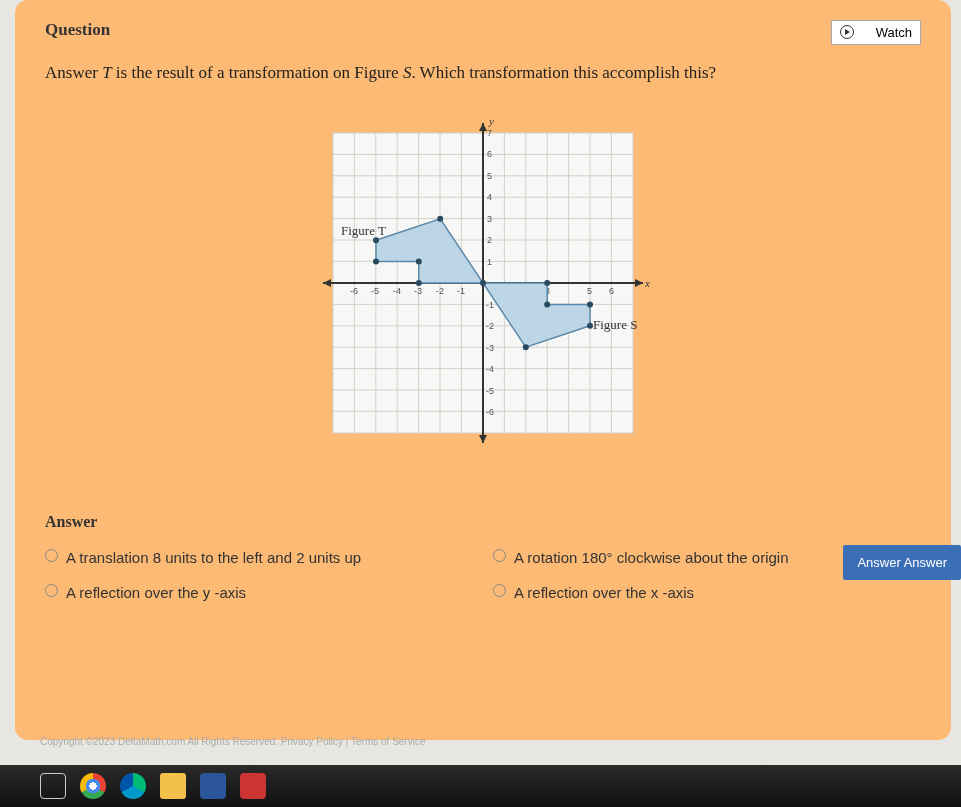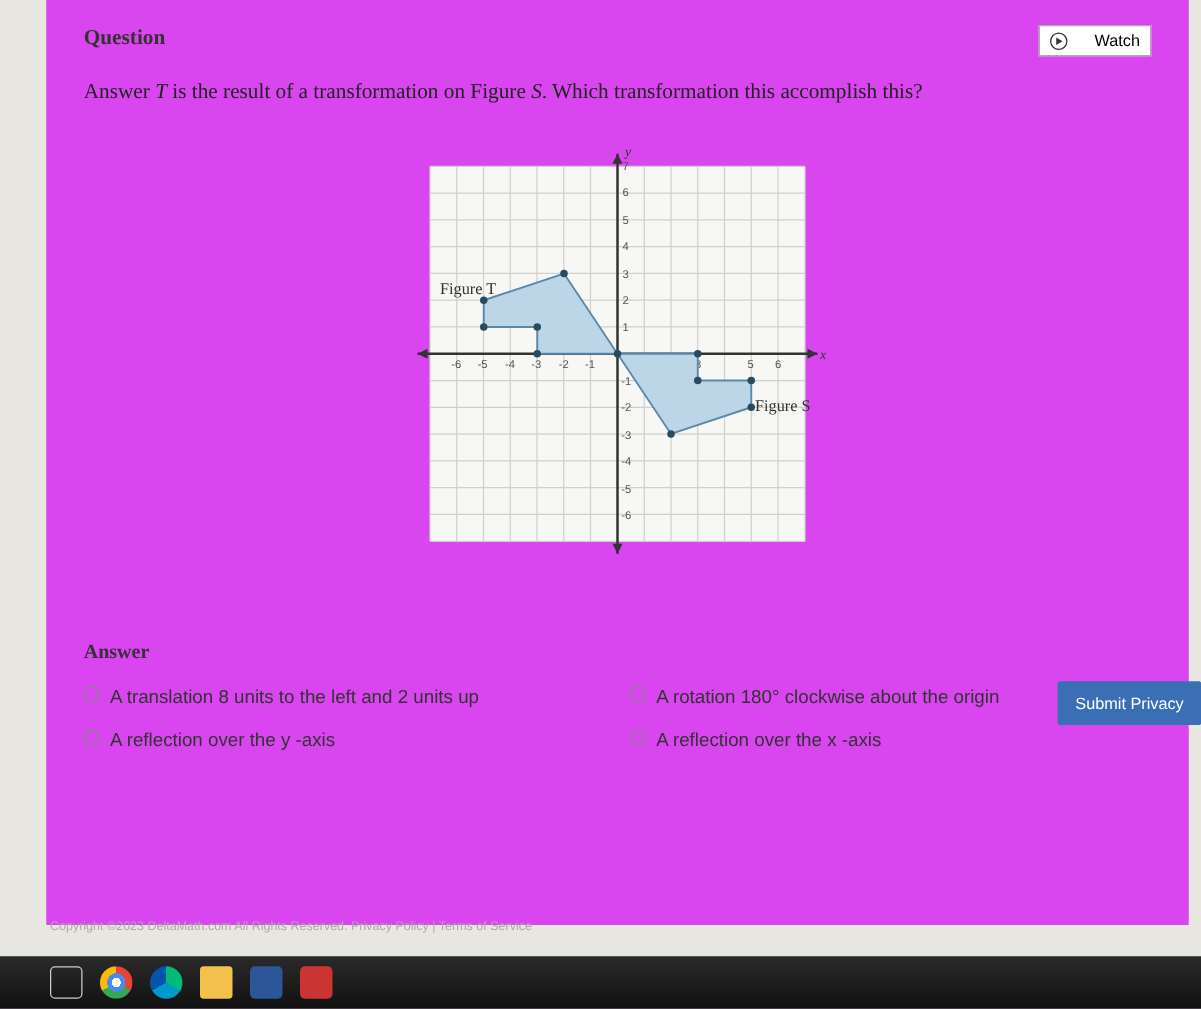--- a/index.html
+++ b/index.html
@@ -5,31 +5,32 @@
   * { box-sizing: border-box; margin: 0; padding: 0; }
   body {
     font-family: Georgia, 'Times New Roman', serif;
     background: #e8e6e0;
     width: 961px;
     height: 807px;
     overflow: hidden;
     position: relative;
   }
   .page {
-    background: #d946ef;
-    margin: 0 10px 0 37px;
+    background: #fdba74;
+    margin: 0 10px 0 15px;
     padding: 20px 30px 30px 30px;
     min-height: 740px;
     position: relative;
+    border-radius: 13px;
   }
   .top-row { display:flex; justify-content: space-between; align-items: flex-start; }
   .q-label { font-weight: bold; font-size: 17px; color:#333; }
   .watch-btn {
     border:1px solid #aaa; background:#fff; padding:4px 8px; font-size:13px;
-    display:flex; align-items:flex-end; gap:22px; cursor:pointer;
+    display:flex; align-items:flex-start; gap:22px; cursor:pointer;
     font-family: Arial, sans-serif;
   }
   .watch-btn .play { width:14px; height:14px; border:1.5px solid #333; border-radius:50%; display:inline-flex; align-items:center; justify-content:center;}
   .watch-btn .play::after { content:""; border-left:5px solid #333; border-top:3px solid transparent; border-bottom:3px solid transparent; margin-left:1px;}
   .prompt { margin-top: 18px; font-size: 17px; color:#222; }
   .prompt .it { font-style: italic; }
   .graph-wrap { display:flex; justify-content:center; margin: 30px 0 40px 0; }
   .answer-label { font-weight:bold; font-size:16px; margin-bottom:18px; color:#333;}
   .options { display:grid; grid-template-columns: 1fr 1fr; row-gap:18px; column-gap:20px; font-size:15px; color:#333; font-family: Arial, sans-serif;}
   .opt { display:flex; align-items:flex-start; gap:8px; cursor:pointer;}
@@ -186,21 +187,21 @@
     <label class="opt">
       <span class="radio"></span>
       <span>A reflection over the y -axis</span>
     </label>
     <label class="opt">
       <span class="radio"></span>
       <span>A reflection over the x -axis</span>
     </label>
   </div>
 
-  <button class="submit">Submit Privacy</button>
+  <button class="submit">Answer Answer</button>
 </div>
 
 <div class="footer-text">Copyright ©2023 DeltaMath.com All Rights Reserved.   Privacy Policy | Terms of Service</div>
 
 <div class="taskbar">
   <div class="task-icon" style="border:1.5px solid #ccc;"></div>
   <div class="task-icon chrome"></div>
   <div class="task-icon edge"></div>
   <div class="task-icon folder"></div>
   <div class="task-icon task-sq"></div>

